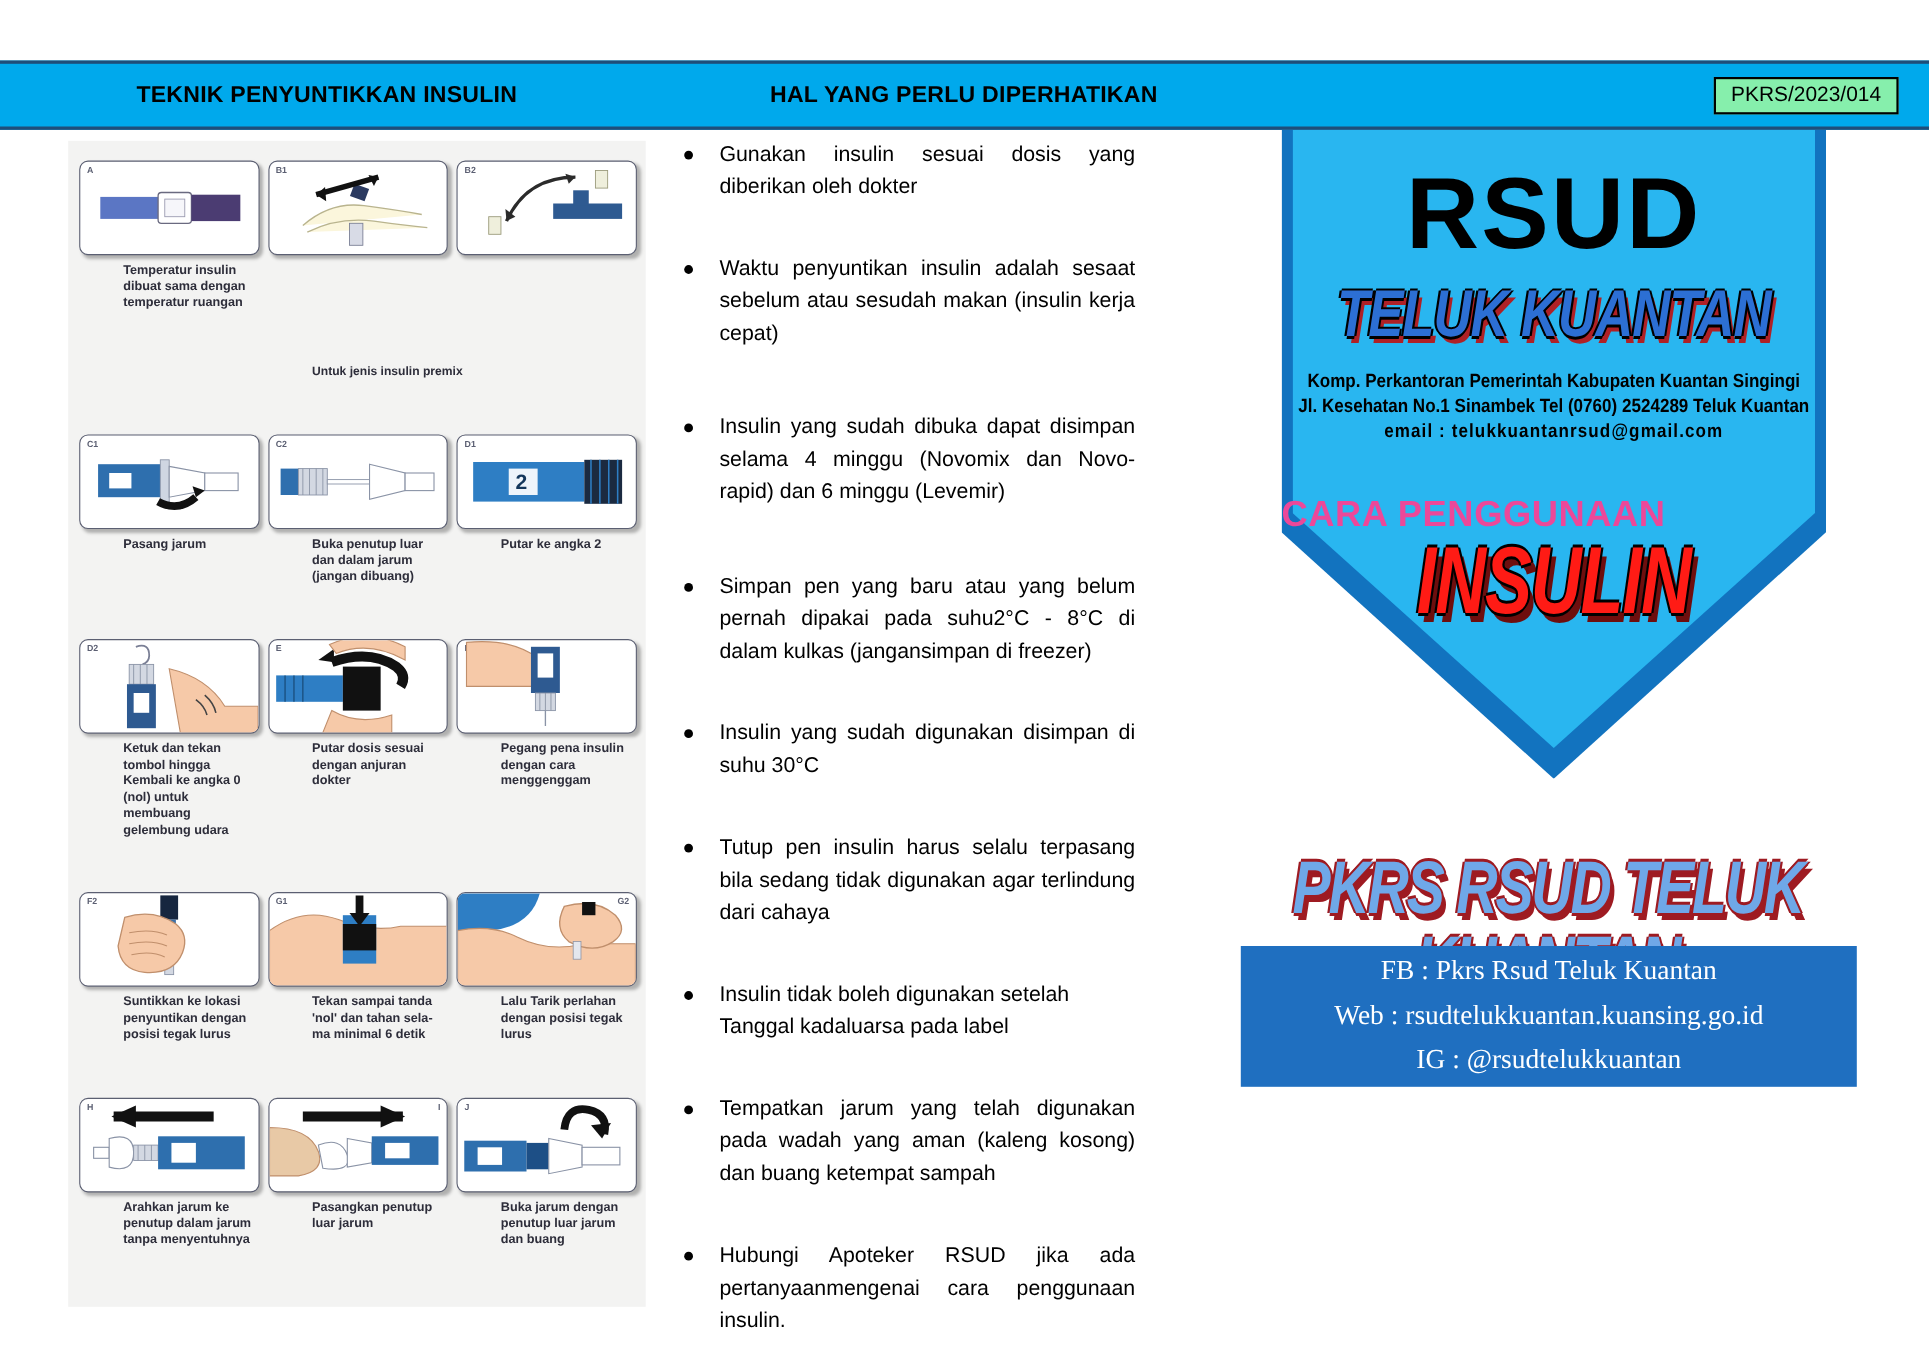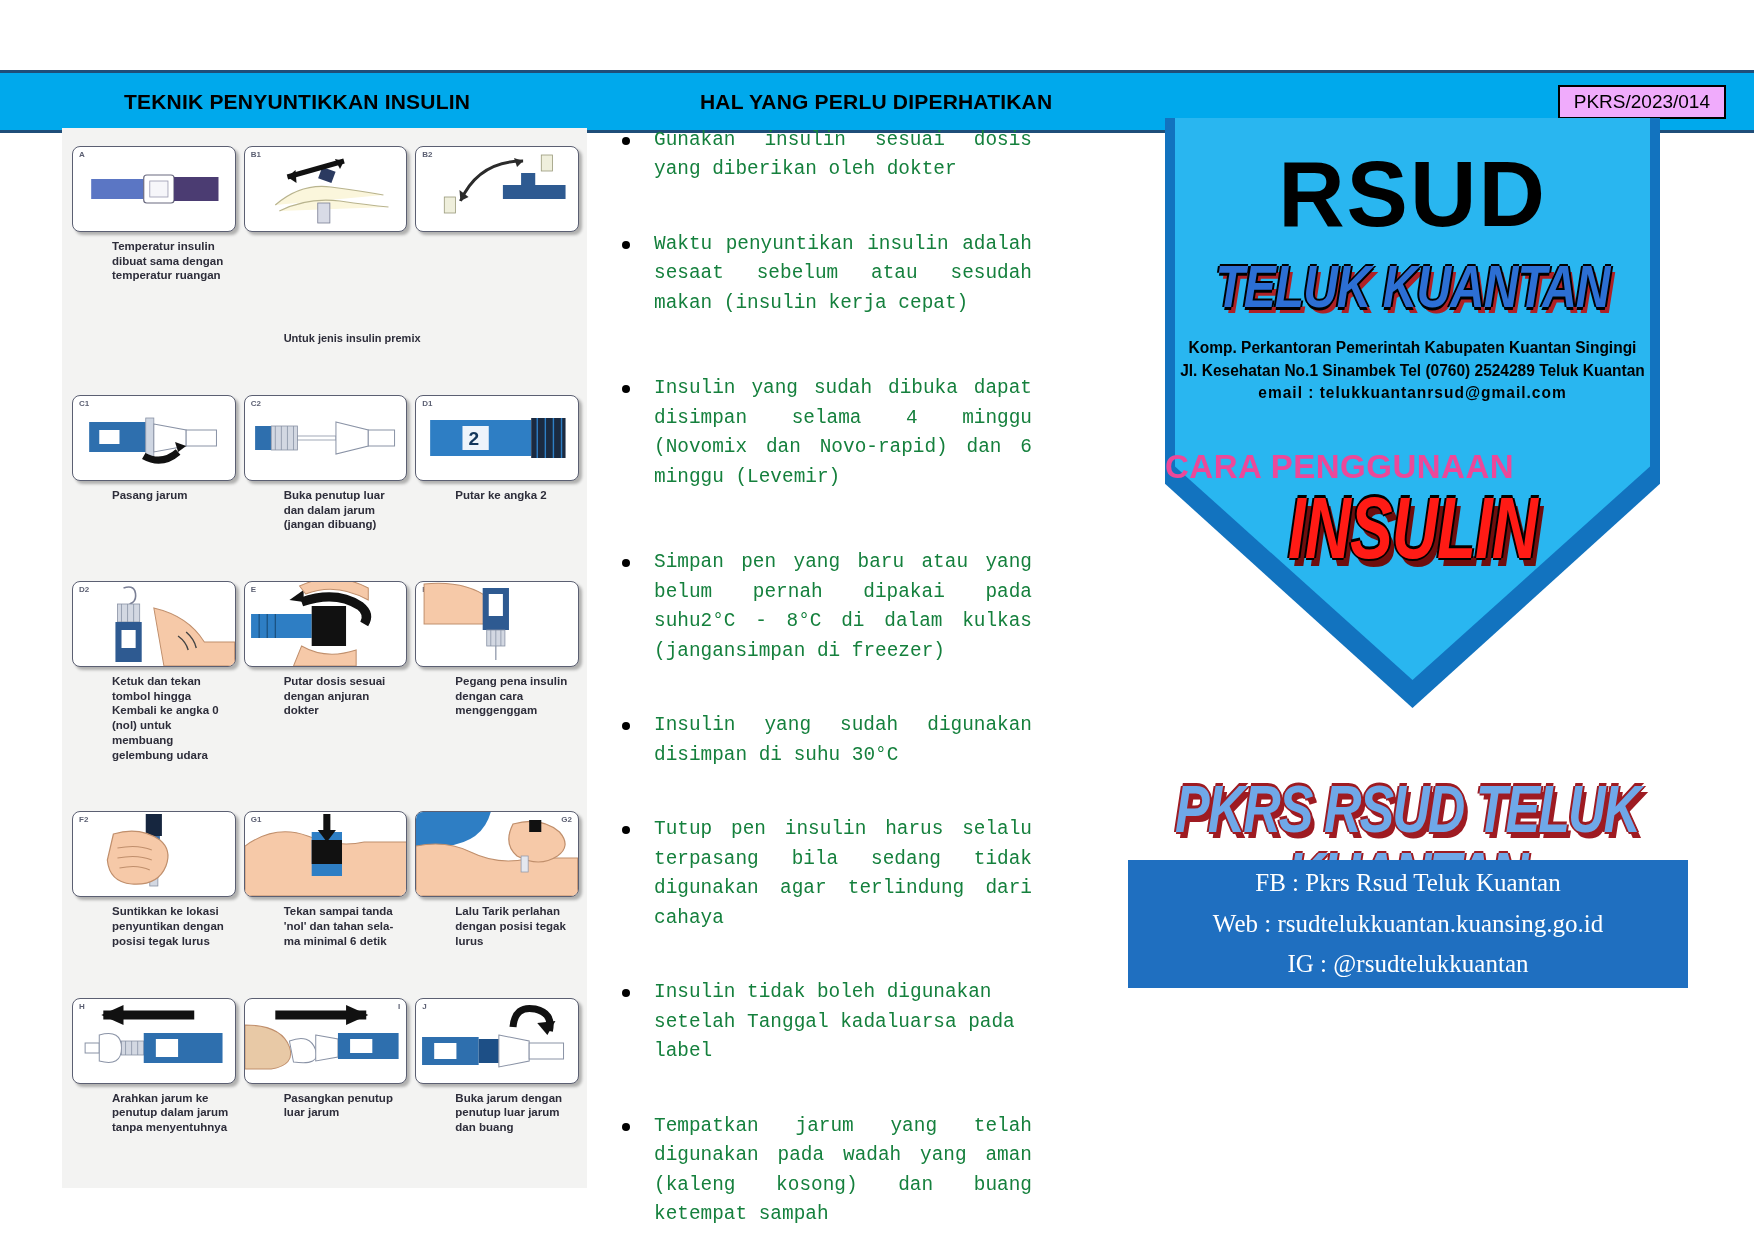--- a/index.html
+++ b/index.html
@@ -3,31 +3,30 @@
 <meta charset="utf-8">
 <style>
   html,body{margin:0;padding:0;background:#ffffff;}
   body{width:1754px;height:1240px;font-family:"Liberation Sans",sans-serif;position:relative;overflow:hidden;}
 
   
   .header-band{
     position:absolute;left:0;top:55px;width:1754px;height:63px;
     background:#00A9EC;border-top:3px solid #1F4E79;border-bottom:3px solid #1F4E79;
     box-sizing:border-box;
-    margin-top:15px;
   }
   .hdr-title{
     position:absolute;top:50%;transform:translateY(-50%);
     font-weight:bold;font-size:21px;color:#000;letter-spacing:.2px;white-space:nowrap;
   }
   #hdr1{left:124px;}
   #hdr2{left:700px;}
   .doc-code{
     position:absolute;right:28px;top:50%;transform:translateY(-50%);
-    border:2px solid #000;background:#f0abfc;color:#000;
+    border:2px solid #000;background:#86efac;color:#000;
     padding:4px 14px;font-size:19px;white-space:nowrap;
   }
 
   
   .left-col{
     position:absolute;left:62px;top:128px;width:525px;height:1060px;
     background:#f3f3f2;
   }
   .ill-grid{
     position:absolute;inset:0;
@@ -58,21 +57,21 @@
   
   .ill-box svg{position:absolute;left:0;top:0;width:100%;height:100%;}
 
   
   .mid-col{
     position:absolute;left:612px;top:126px;width:420px;height:1060px;
   }
   .bullets{list-style:none;margin:0;padding:0;}
   .bullets li{
     position:relative;padding-left:42px;margin-bottom:23px;
-    font-size:19.4px;line-height:1.52;color:#15803d;text-align:justify;font-family:Liberation Mono, monospace;
+    font-size:19.4px;line-height:1.52;color:#000000;text-align:justify;
   }
   .bullets li.nojust{text-align:left;}
   .bullets li:before{
     content:"";position:absolute;left:10px;top:11px;
     width:8px;height:8px;border-radius:50%;background:#000;
   }
   .sp-lg{margin-bottom:45px !important;}
   .sp-xl{margin-bottom:56px !important;}
 
   

